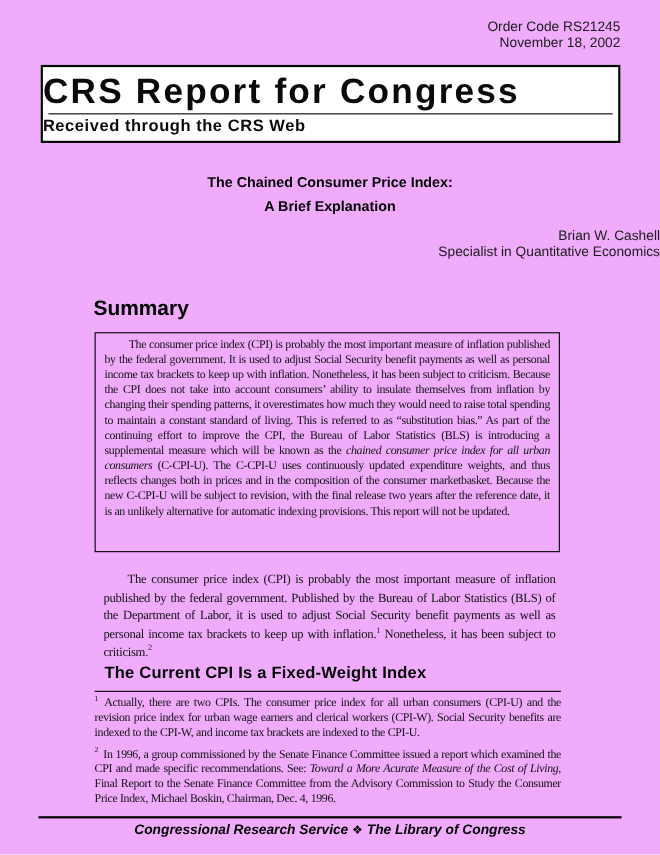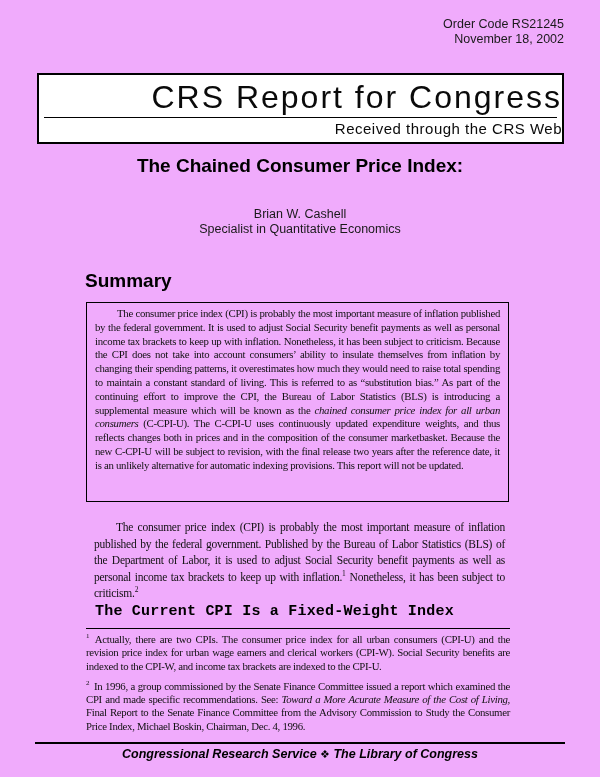--- a/index.html
+++ b/index.html
@@ -1,52 +1,52 @@
 <!DOCTYPE html>
 <html><head>
 <meta charset="utf-8">
 <style>
   html,body{margin:0;padding:0;background:#fff;}
   .page{position:relative;width:600px;height:777px;background:#f0abfc;overflow:hidden;color:#111;}
 
   .order-block{position:absolute;top:17px;right:36px;text-align:right;
     font-family:"Liberation Sans",sans-serif;font-size:12.5px;line-height:14.5px;color:#1a1a1a;}
 
-  .crs-box{position:absolute;top:73px;left:37px;width:527px;height:71px;
-    border:2.5px solid #000;box-sizing:border-box;text-align:right;background:#fff;}
+  .crs-box{position:absolute;top:59px;left:37px;width:527px;height:71px;
+    border:2.5px solid #000;box-sizing:border-box;text-align:left;background:#fff;font-weight:bold;}
   .crs-title{font-family:"Liberation Sans",sans-serif;font-size:32px;letter-spacing:2px;
     line-height:44px;height:42px;white-space:nowrap;color:#0a0a0a;}
   .crs-rule{border:0;border-top:1.5px solid #000;margin:0 5px;}
   .crs-subtitle{font-family:"Liberation Sans",sans-serif;font-size:15px;letter-spacing:0.5px;
     line-height:21px;color:#0a0a0a;}
 
   .doc-title{position:absolute;top:155px;left:0;width:600px;text-align:center;
-    font-family:"Liberation Sans",sans-serif;font-weight:bold;font-size:19px;line-height:22px;color:#000;}
+    font-family:"Liberation Sans",sans-serif;font-weight:bold;font-size:13px;line-height:22px;color:#000;}
 
-  .author{position:absolute;top:207px;left:0;width:600px;text-align:center;
+  .author{position:absolute;top:207px;left:0;width:600px;text-align:right;
     font-family:"Liberation Sans",sans-serif;font-size:12.5px;line-height:15px;color:#1a1a1a;}
 
   .summary-h{position:absolute;top:270px;left:85px;
     font-family:"Liberation Sans",sans-serif;font-weight:bold;font-size:19px;color:#000;}
 
   .summary-box{position:absolute;top:302px;left:86px;width:423px;height:200px;
     border:1.5px solid #000;box-sizing:border-box;padding:4px 8px;overflow:hidden;
     font-family:"Liberation Serif",serif;font-size:10.8px;line-height:13.8px;
     letter-spacing:-0.3px;text-align:justify;color:#111;}
   .summary-box p{margin:0;text-indent:22px;}
 
   .body-para{position:absolute;top:519px;left:94px;width:411px;
     font-family:"Liberation Serif",serif;font-size:11.5px;line-height:16.6px;
     letter-spacing:-0.25px;text-align:justify;color:#111;}
   .body-para p{margin:0;text-indent:22px;}
 
   sup.fnref{font-size:7.5px;line-height:0;vertical-align:super;letter-spacing:0;}
 
   .section-h{position:absolute;top:603px;left:95px;margin:0;
-    font-family:Liberation Mono, monospace;font-weight:bold;font-size:15px;
+    font-family:Liberation Sans, sans-serif;font-weight:bold;font-size:15px;
     letter-spacing:0.2px;color:#000;}
 
   .fn-rule{position:absolute;top:628px;left:86px;width:424px;border:0;border-top:1px solid #000;margin:0;}
 
   .footnotes{position:absolute;top:633px;left:86px;width:424px;
     font-family:"Liberation Serif",serif;font-size:10.8px;line-height:13.3px;
     letter-spacing:-0.3px;text-align:justify;color:#111;}
   .footnotes p{margin:0 0 7px 0;}
   .footnotes sup{font-size:7px;vertical-align:super;line-height:0;margin-right:2px;}
 
@@ -67,20 +67,21 @@
   </div>
 
   <div class="crs-box">
     <div class="crs-title">CRS Report for Congress</div>
     <hr class="crs-rule">
     <div class="crs-subtitle">Received through the CRS Web</div>
   </div>
 
   <div class="doc-title">
     <div>The Chained Consumer Price Index:</div>
+    <div>A Brief Explanation</div>
   </div>
 
   <div class="author">
     <div>Brian W. Cashell</div>
     <div>Specialist in Quantitative Economics</div>
   </div>
 
   <div class="summary-h">Summary</div>
 
   <div class="summary-box">

